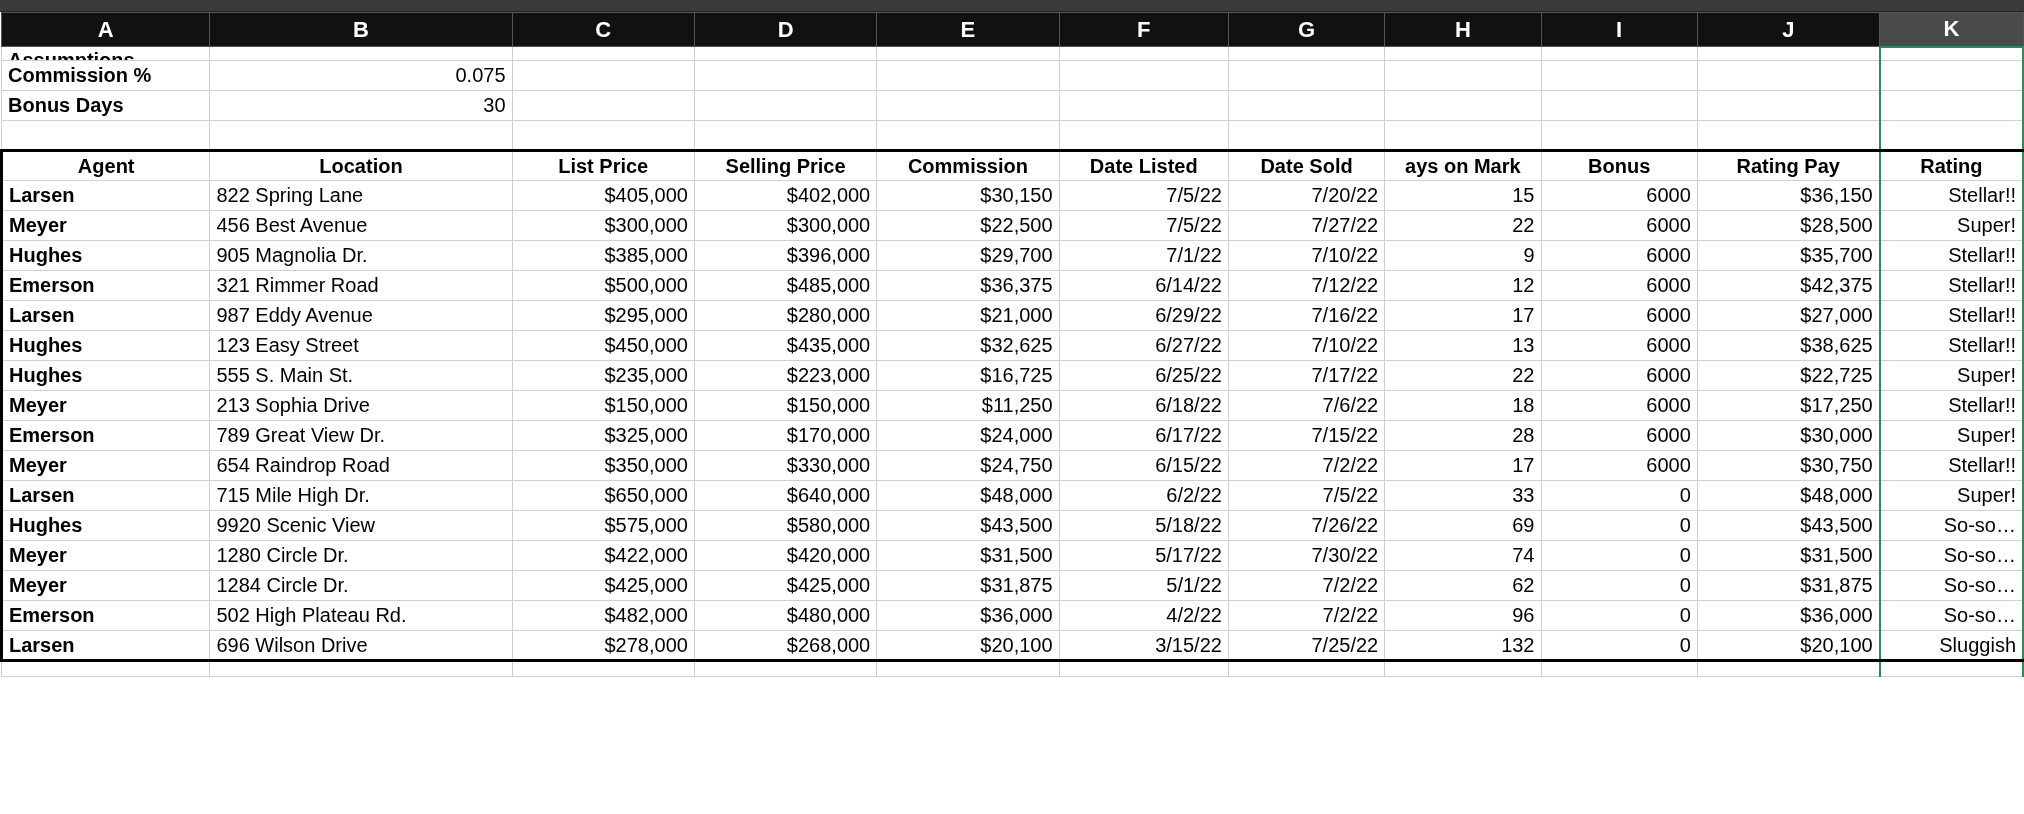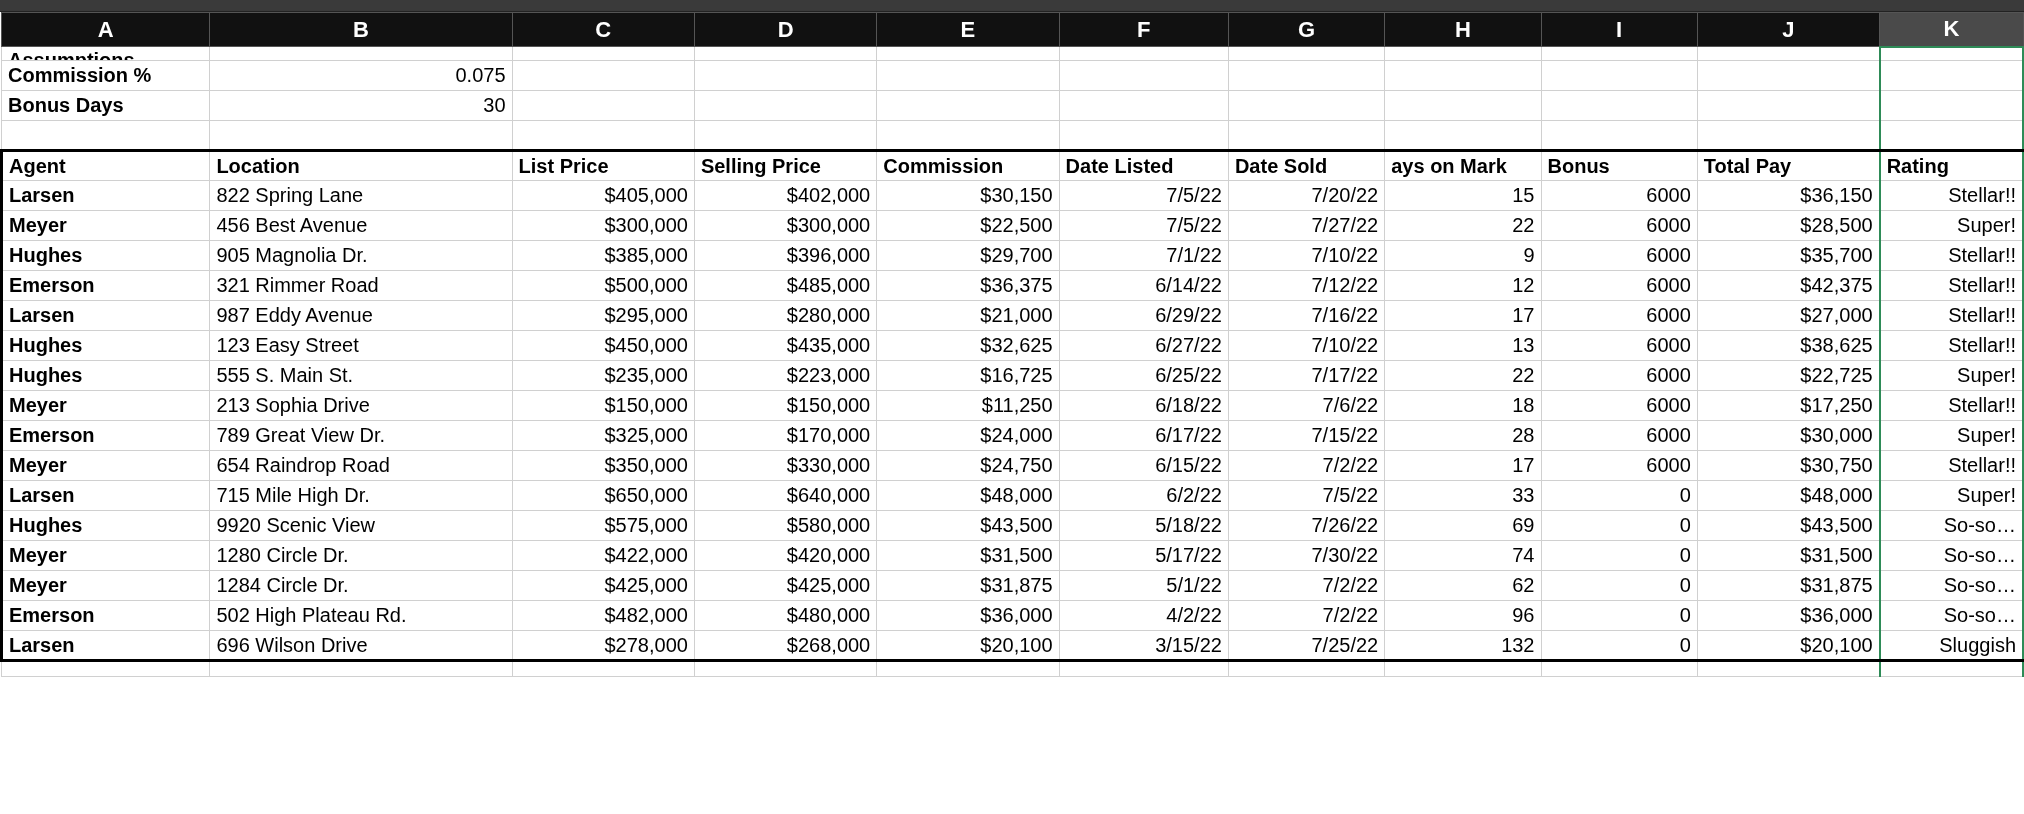--- a/index.html
+++ b/index.html
@@ -55,21 +55,21 @@
     text-overflow: clip;
     vertical-align: middle;
   }
   .bold { font-weight: bold; }
   .left { text-align: left; }
   .right { text-align: right; }
   .center { text-align: center; }
 
   .hdr-row td {
     font-weight: bold;
-    text-align: left;
+    text-align: center;
     border-top: 3px solid #000;
   }
   .data-last-row td { border-bottom: 3px solid #000; }
 
   .region-left { border-left: 3px solid #000; }
   .region-right { border-right: 3px solid #000; }
 
   .selected-col-cell {
     border-left: 2px solid #2e8b57;
     border-right: 2px solid #2e8b57;
@@ -171,21 +171,21 @@
       <tr class="hdr-row">
         <td class="center region-left">Agent</td>
         <td class="center">Location</td>
         <td class="center">List Price</td>
         <td class="center">Selling Price</td>
         <td class="center">Commission</td>
         <td class="center">Date Listed</td>
         <td class="center">Date Sold</td>
         <td class="center">ays on Mark</td>
         <td class="center">Bonus</td>
-        <td class="center">Total Pay</td>
+        <td class="center">Rating Pay</td>
         <td class="center region-right selected-col-cell">Rating</td>
       </tr>
       <tr>
         <td class="bold left region-left">Larsen</td>
         <td class="left">822 Spring Lane</td>
         <td class="right">$405,000</td>
         <td class="right">$402,000</td>
         <td class="right">$30,150</td>
         <td class="right">7/5/22</td>
         <td class="right">7/20/22</td>

